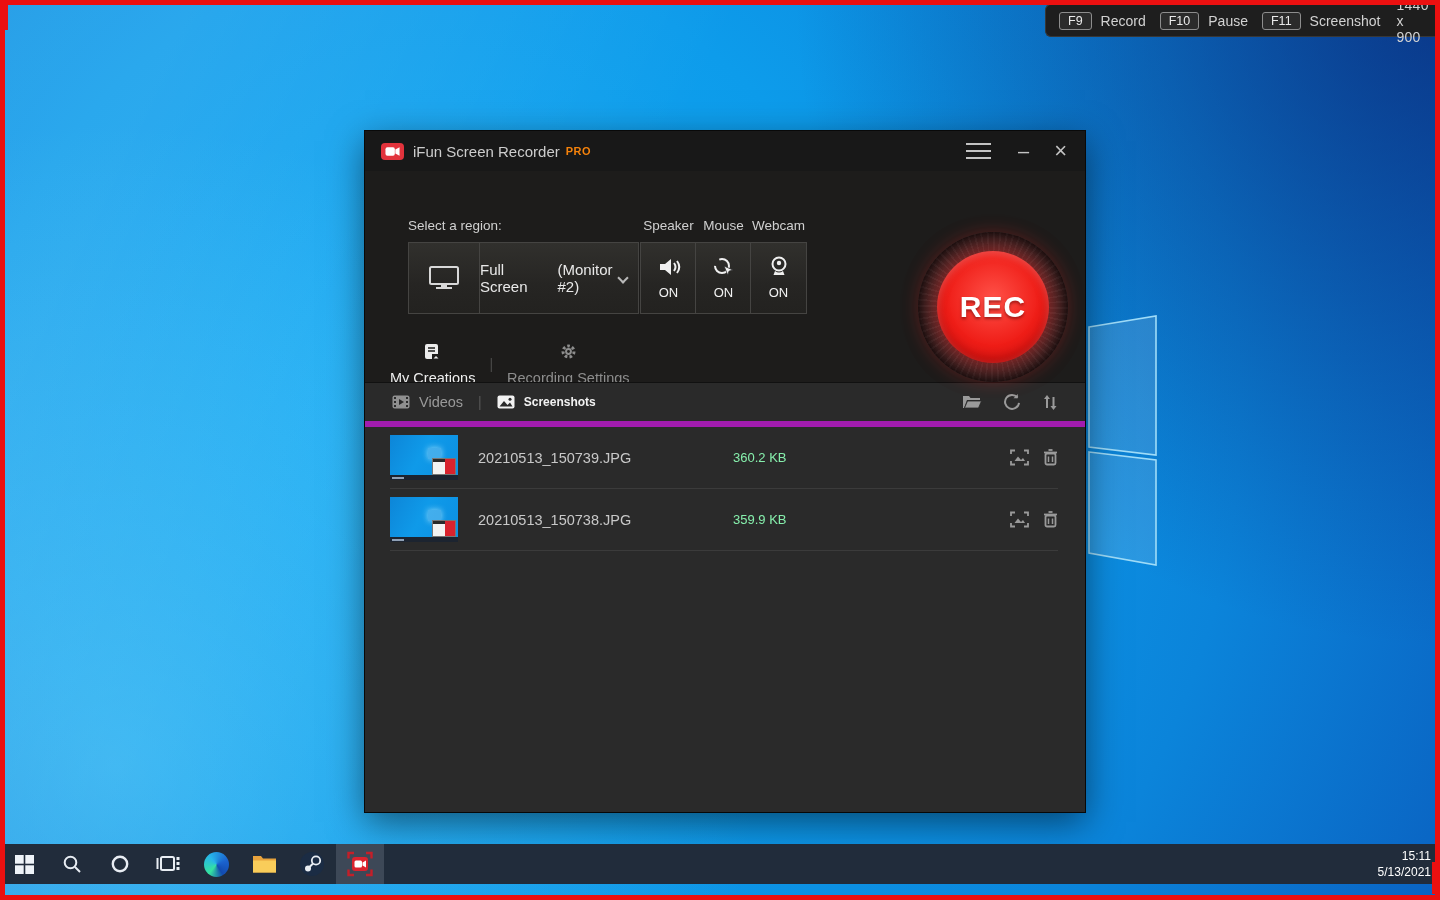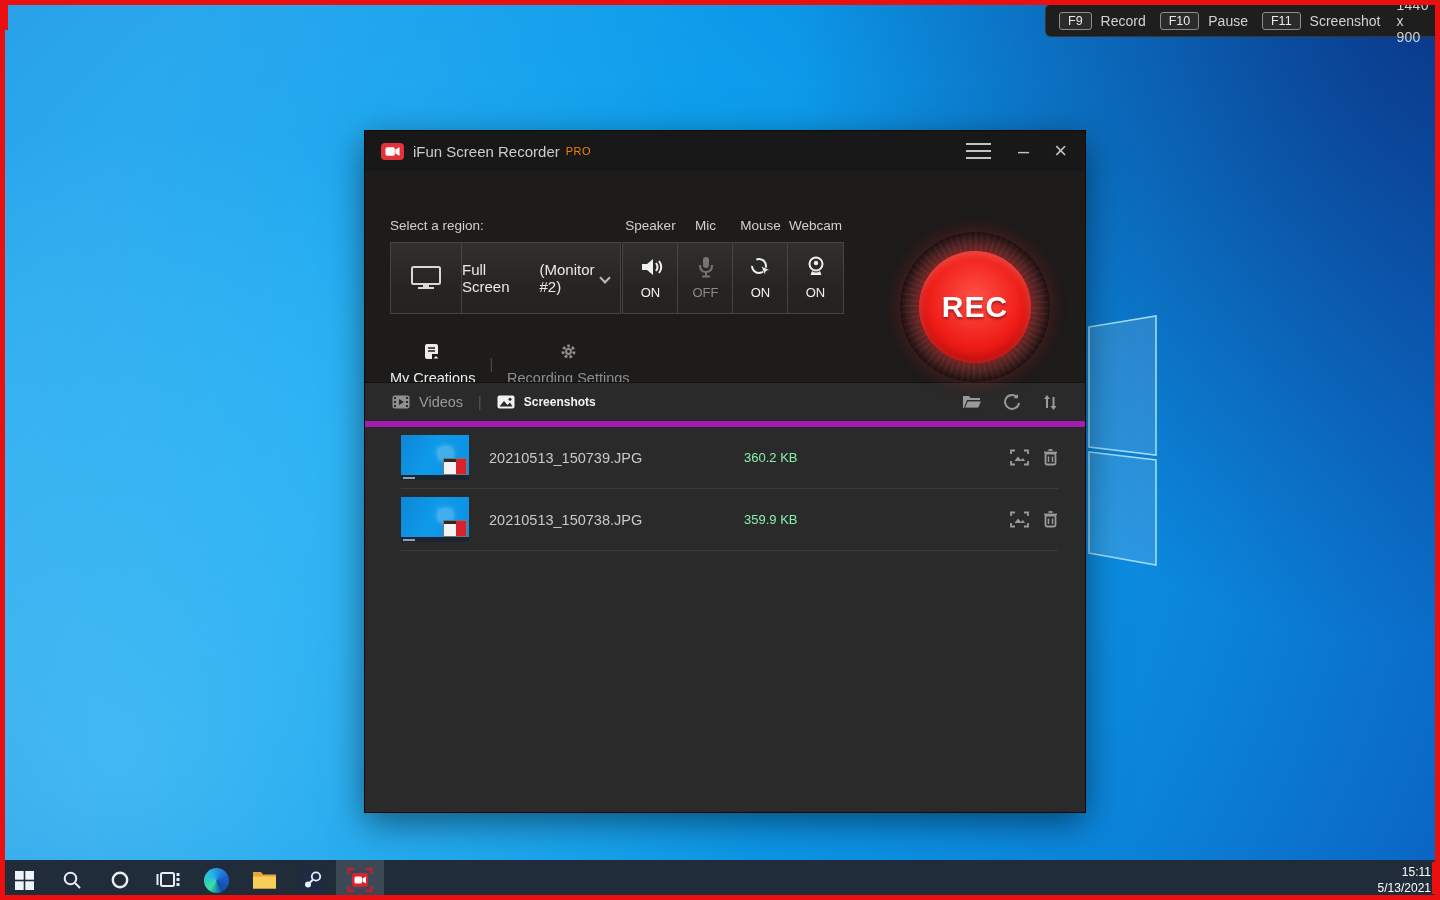--- a/index.html
+++ b/index.html
@@ -32,29 +32,29 @@
   .hk-res { color:#d2d2d2; letter-spacing:.3px; }
 
   
   .window { position:absolute; left:365px; top:131px; width:720px; height:681px; z-index:10;
     background:#1d1c1b; box-shadow:0 10px 34px rgba(0,0,0,.5), 0 0 0 1px #0b0b0b;
     display:flex; flex-direction:column; }
 
   .titlebar { height:40px; background:#181818; display:flex; align-items:center; padding:0 18px 0 16px; flex:none; }
   .app-ic { width:23px; height:17px; border-radius:4px; background:#e2333c; display:flex; align-items:center; justify-content:center; }
   .tb-title { margin-left:9px; font-size:15px; color:#cdcdcd; }
-  .tb-pro { margin-left:6px; font-size:11px; font-weight:normal; color:#f5820b; letter-spacing:.5px; }
+  .tb-pro { margin-left:6px; font-size:11px; font-weight:bold; color:#f5820b; letter-spacing:.5px; }
   .tb-space { flex:1; }
   .burger { width:25px; display:flex; flex-direction:column; gap:5px; cursor:default; }
   .burger i { display:block; height:2px; background:#c3c3c3; }
   .tb-min { margin-left:27px; color:#c3c3c3; font-size:20px; line-height:10px; cursor:default; }
   .tb-close { margin-left:25px; color:#c3c3c3; font-size:22px; line-height:1; cursor:default; }
 
   
-  .panel { position:relative; height:175px; flex:none; padding:47px 0 0 25px; }
+  .panel { position:relative; height:175px; flex:none; padding:47px 0 0 25px;margin-left:18px; }
   .controls { display:flex; align-items:flex-start; }
   .grp-label { font-size:13.5px; color:#d0d0d0; margin-bottom:9px; white-space:nowrap; }
   .box-bg { background:linear-gradient(180deg,#31302d 0%, #262523 60%, #232220 100%); border:1px solid #454442; }
   .region-box { display:flex; height:72px; }
   .monitor-btn { width:71px; display:flex; align-items:center; justify-content:center; border-right:none; }
   .region-select { width:158px; position:relative; display:flex; flex-direction:row; align-items:center;
     justify-content:center; gap:2px; font-size:15px; color:#e9e9e9; }
   .chev { position:absolute; right:11px; top:31px; width:8px; height:8px;
     border-right:2px solid #b9b9b9; border-bottom:2px solid #b9b9b9; transform:rotate(45deg); }
   .toggle-group { display:flex; flex-direction:column; align-items:center; margin-left:4px; width:51px; }
@@ -86,37 +86,37 @@
   
   .list-section { flex:1; background:#2a2a2a; border-top:1px solid #111; display:flex; flex-direction:column; }
   .subtab-bar { height:44px; flex:none; display:flex; align-items:center; padding:0 27px; border-bottom:6px solid #a21caf; }
   .subtab { display:flex; align-items:center; gap:9px; cursor:default; }
   .subtab-label-idle { font-size:14.5px; color:#9a9a9a; }
   .subtab-label-active { font-size:12px; font-weight:600; color:#f2f2f2; }
   .subtab-sep { color:#565656; margin:0 15px; font-size:14px; }
   .tools { margin-left:auto; display:flex; align-items:center; gap:21px; }
   .tool-btn { display:flex; cursor:default; }
 
-  .rows { padding:0 27px 0 36px; }
+  .rows { padding:0 27px 0 25px; }
   .file-row { height:62px; display:flex; align-items:center; border-bottom:1px solid #3b3b3b; }
   .thumb { position:relative; width:68px; height:45px; flex:none; margin-right:20px; overflow:hidden; cursor:default;
     background:linear-gradient(118deg,#0d86d8 0%, #0f9ae9 45%, #0c8fe2 100%); }
   .thumb .t-logo { position:absolute; left:38px; top:13px; width:13px; height:11px;
     background:rgba(255,255,255,.22); box-shadow:0 0 6px rgba(180,235,255,.8); }
   .thumb .t-bar { position:absolute; left:0; bottom:0; width:100%; height:5px; background:#1c2430; }
   .thumb .t-bar i { position:absolute; left:2px; top:2px; width:12px; height:1.5px; background:#8fa0b5; }
   .thumb .t-app { position:absolute; right:2px; bottom:5px; width:24px; height:17px; background:#f3f3f3; border:1px solid #777; }
   .thumb .t-app i { position:absolute; right:0; top:0; width:10px; height:100%; background:#d8232e; }
   .thumb .t-app b { position:absolute; left:0; top:0; width:100%; height:3px; background:#2a2a2a; }
   .f-name { width:255px; font-size:14.5px; color:#c8c8c8; }
   .f-size { font-size:13px; color:#86efac; }
   .row-actions { margin-left:auto; display:flex; align-items:center; gap:14px; }
 
   
-  .taskbar { position:absolute; left:0; bottom:0; width:100%; height:40px; background:#212c3b; z-index:30; display:flex; }
+  .taskbar { position:absolute; left:0; bottom:16px; width:100%; height:40px; background:#212c3b; z-index:30; display:flex; }
   .tb-tile { width:48px; height:40px; display:flex; align-items:center; justify-content:center; cursor:default; flex:none; }
   .tb-tile.active { background:#3d4857; }
   .edge-ic { width:25px; height:25px; border-radius:50%;
     background:conic-gradient(from 220deg, #35e3a0, #27b6ea 28%, #1b63cf 58%, #124bb0 80%, #35e3a0); }
   .clock { position:absolute; right:9px; top:4px; text-align:right; color:#fff; font-size:12px; line-height:16px; cursor:default; }
 </style>
 </head>
 <body>
 
 <div class="desktop">
@@ -185,32 +185,20 @@
         <div class="toggle-box box-bg">
           <svg width="24" height="22" viewBox="0 0 24 22">
             <path d="M3 8 h5 l6-5 v16 l-6-5 H3 z" fill="#f0f0f0"></path>
             <path d="M17 7 q3 4 0 8" fill="none" stroke="#f0f0f0" stroke-width="2"></path>
             <path d="M20 5 q4.5 6 0 12" fill="none" stroke="#f0f0f0" stroke-width="2"></path>
           </svg>
           <span class="tg-state">ON</span>
         </div>
       </div>
 
-      <div class="toggle-group">
-        <div class="grp-label">Mic</div>
-        <div class="toggle-box box-bg off">
-          <svg width="22" height="22" viewBox="0 0 22 22">
-            <rect x="8" y="1" width="6" height="11" rx="3" fill="#cfcfcf"></rect>
-            <path d="M5 9 q0 7 6 7 q6 0 6-7" fill="none" stroke="#cfcfcf" stroke-width="2"></path>
-            <line x1="11" y1="16" x2="11" y2="20" stroke="#cfcfcf" stroke-width="2"></line>
-            <line x1="7" y1="20.5" x2="15" y2="20.5" stroke="#cfcfcf" stroke-width="2"></line>
-          </svg>
-          <span class="tg-state">OFF</span>
-        </div>
-      </div>
 
       <div class="toggle-group">
         <div class="grp-label">Mouse</div>
         <div class="toggle-box box-bg">
           <svg width="24" height="22" viewBox="0 0 24 22">
             <circle cx="10" cy="10" r="7" fill="none" stroke="#f0f0f0" stroke-width="2" stroke-dasharray="28 8" stroke-dashoffset="6"></circle>
             <path d="M12 10 l9 4 -4 1.2 -1.2 4 z" fill="#f0f0f0" stroke="#2a2a2a" stroke-width="0.8"></path>
           </svg>
           <span class="tg-state">ON</span>
         </div>

